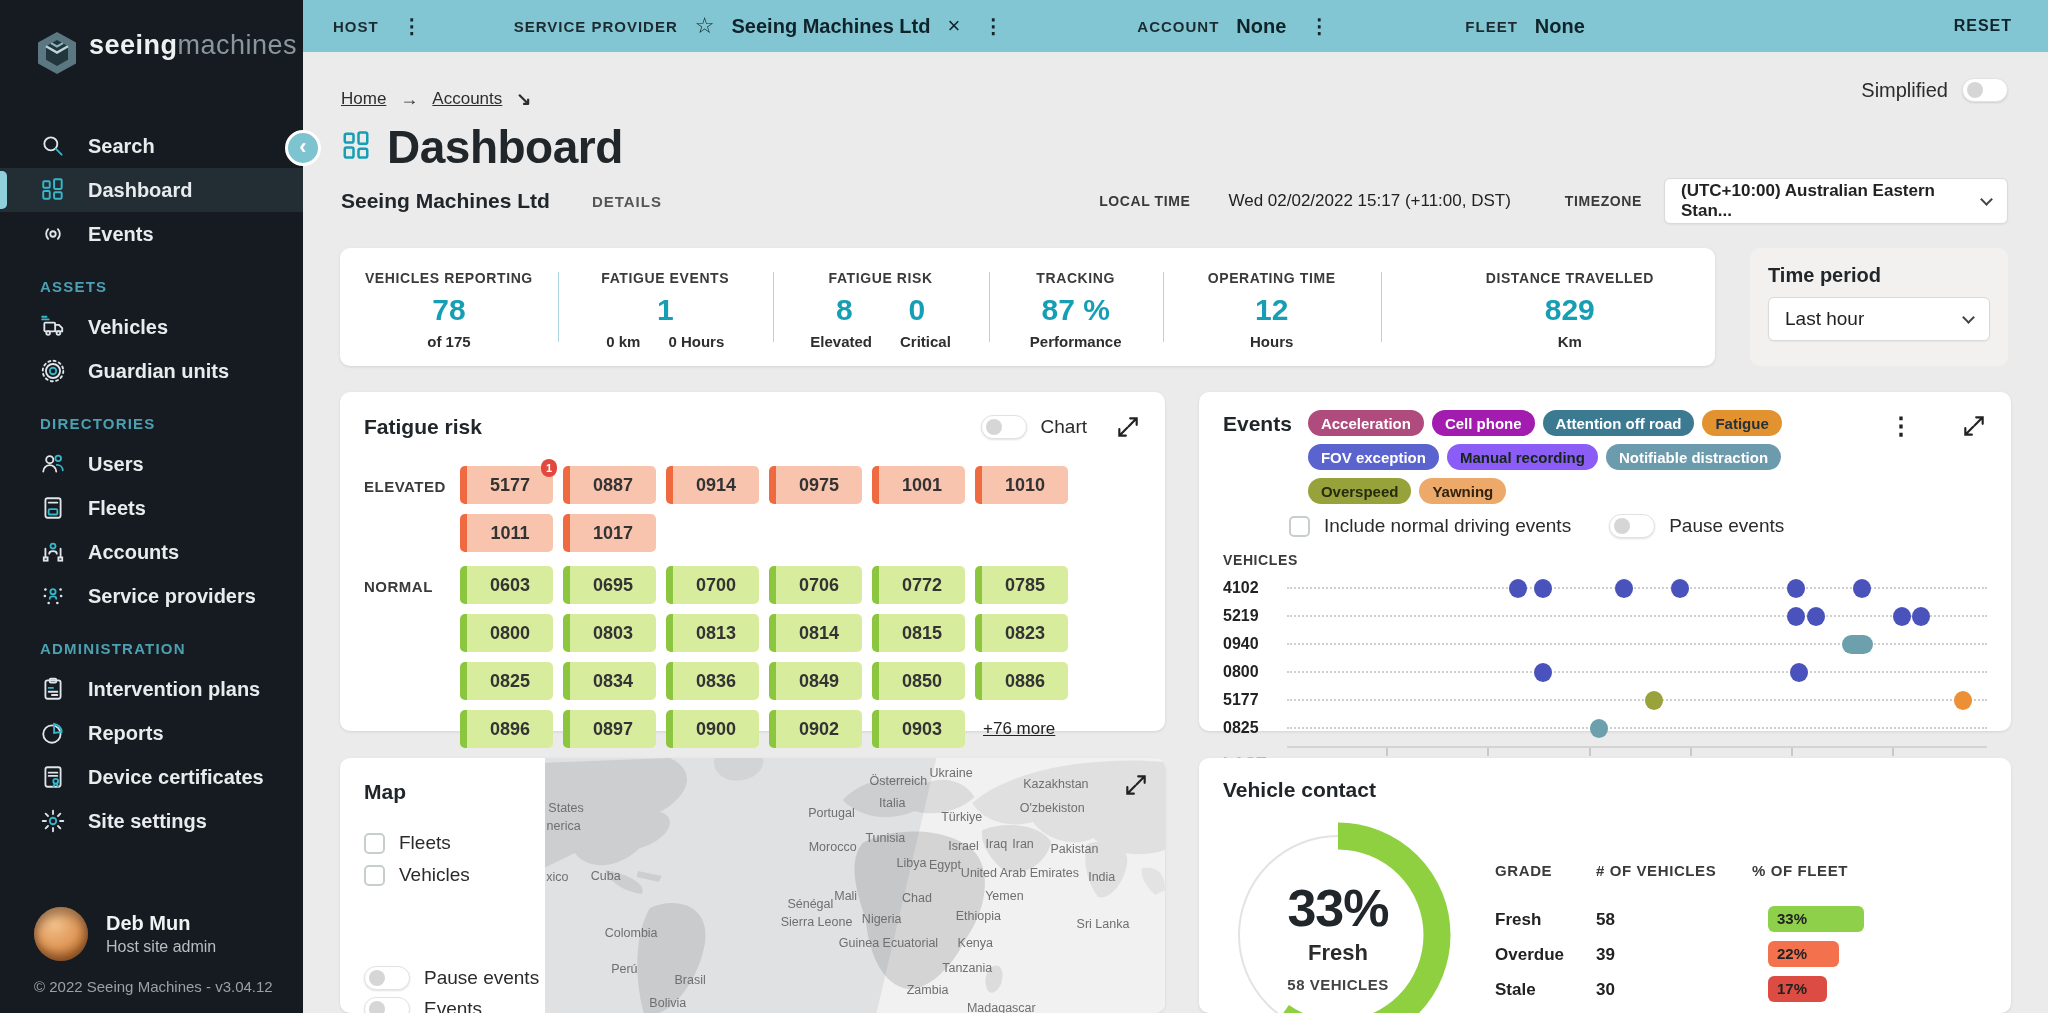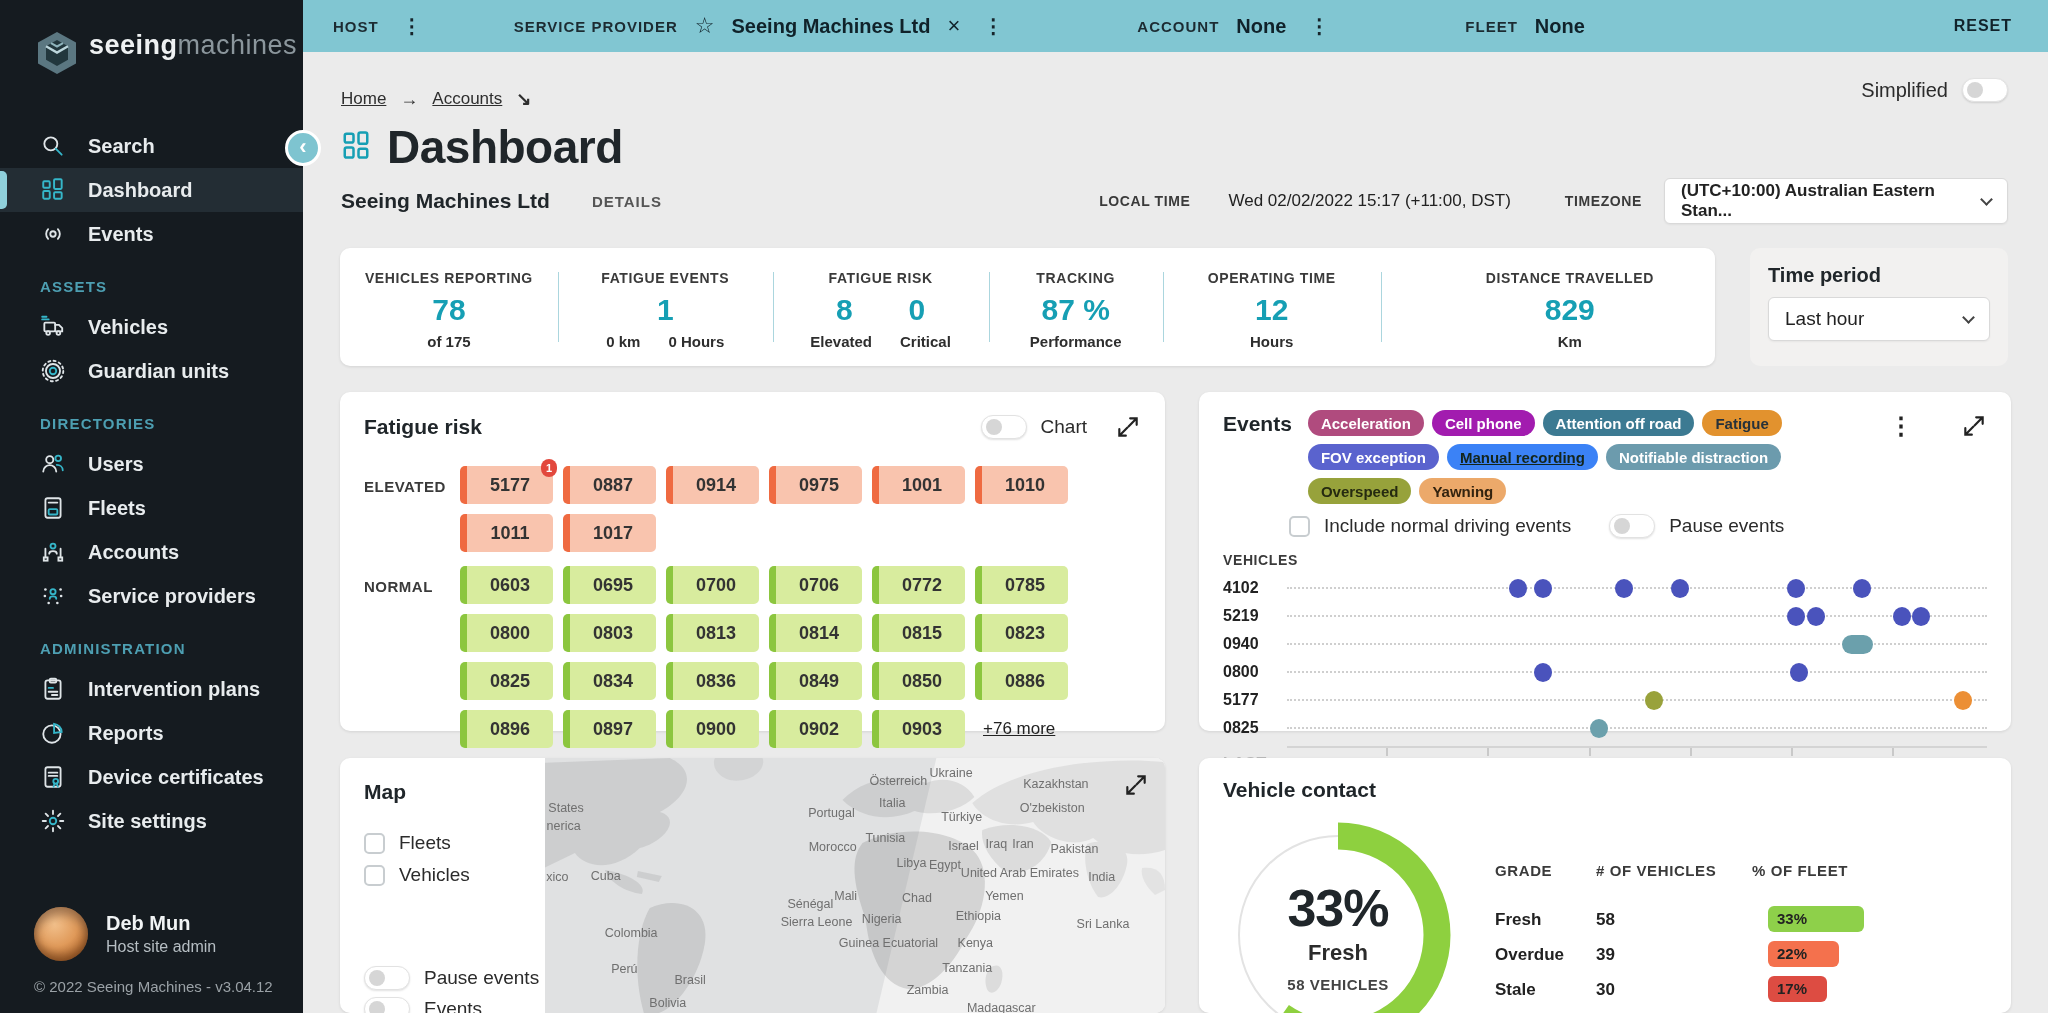--- a/index.html
+++ b/index.html
@@ -586,21 +586,21 @@
 
   <div class="card events-card">
     <div class="events-head">
       <span class="panel-title">Events</span>
       <span class="badges">
           <span class="badge-pill" style="background: rgb(176, 75, 126); color: rgb(255, 255, 255);">Acceleration</span>
           <span class="badge-pill" style="background: #a21caf; color: rgb(255, 255, 255);">Cell phone</span>
           <span class="badge-pill" style="background: rgb(60, 122, 146); color: #ffffff;">Attention off road</span>
           <span class="badge-pill" style="background: rgb(226, 146, 46); color: rgb(38, 49, 58);">Fatigue</span>
           <span class="badge-pill" style="background: rgb(90, 99, 206); color: rgb(255, 255, 255);">FOV exception</span>
-          <span class="badge-pill" style="background: #3b82f6; color: rgb(20, 37, 26); text-decoration: underline;">Manual recording</span>
+          <span class="badge-pill" style="background: #8b5cf6; color: rgb(20, 37, 26);">Manual recording</span>
           <span class="badge-pill" style="background: rgb(108, 155, 173); color: rgb(255, 255, 255);">Notifiable distraction</span>
           <span class="badge-pill" style="background: rgb(151, 162, 59); color: rgb(37, 42, 16);">Overspeed</span>
           <span class="badge-pill" style="background: rgb(236, 169, 106); color: rgb(51, 35, 15);">Yawning</span>
         </span>
       <span class="ev-icons">
         <span class="kebab">⋮</span>
         <span class="expand">
           <svg viewBox="0 0 24 24" width="26" height="26">
               <path d="M14 4h6v6M20 4l-7.5 7.5M10 20H4v-6M4 20l7.5-7.5" stroke="#222" stroke-width="2" fill="none" stroke-linecap="round"></path>
             </svg>

